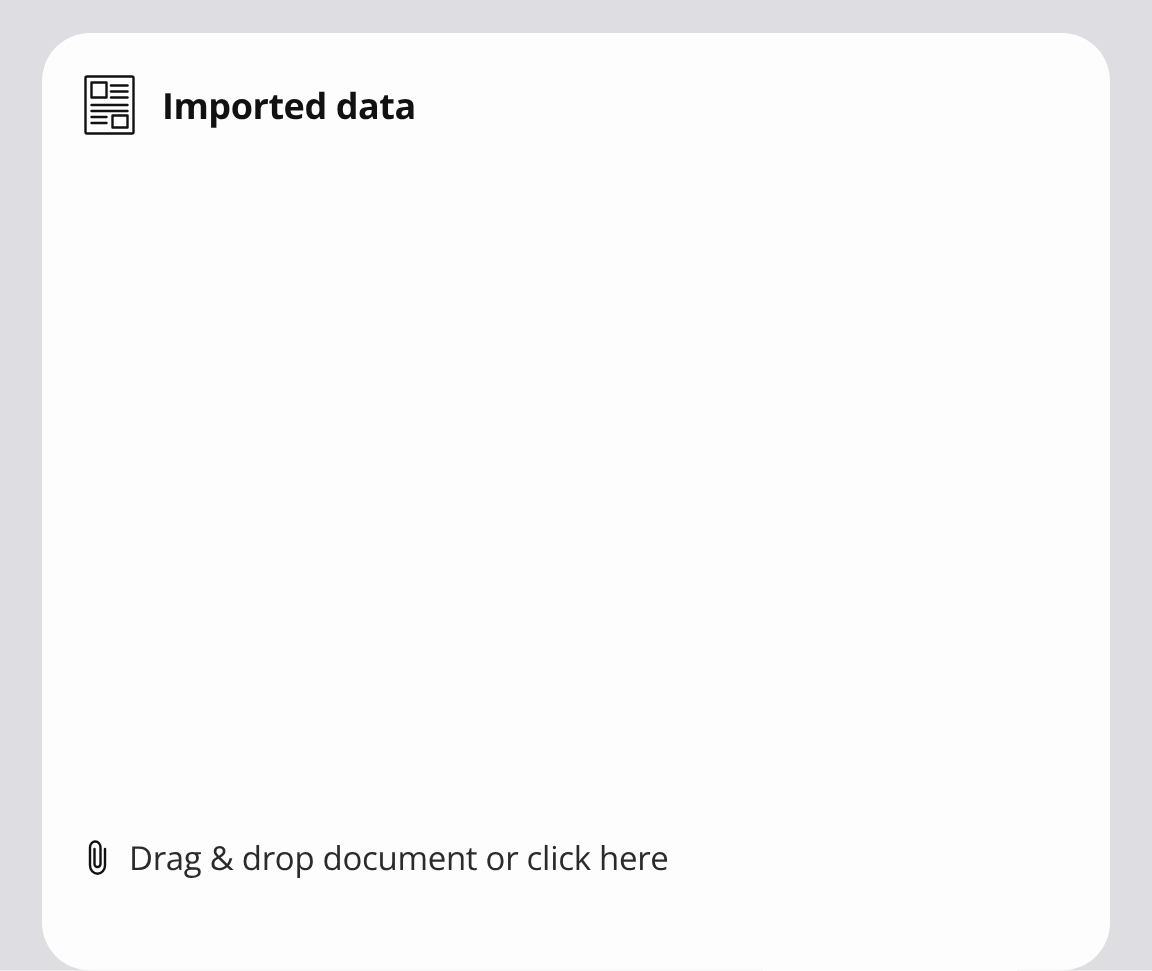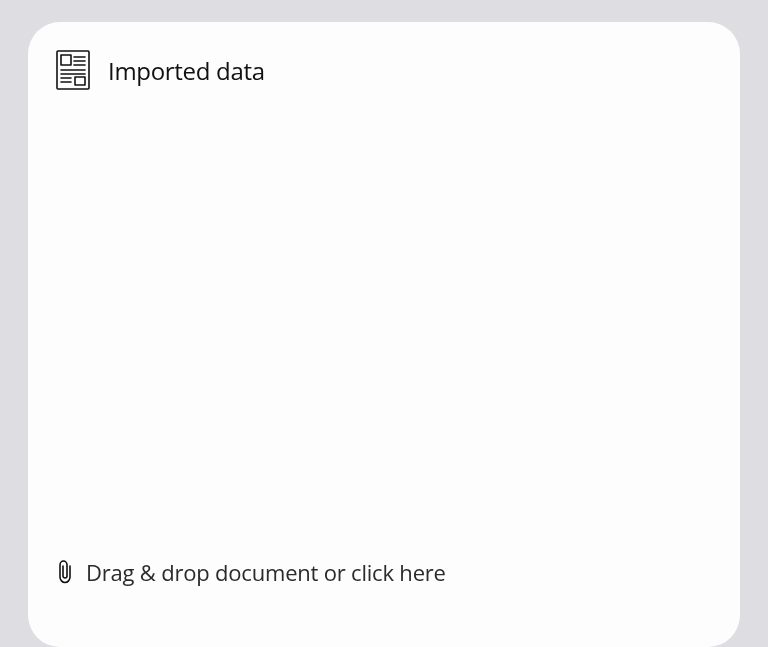--- a/index.html
+++ b/index.html
@@ -29,21 +29,21 @@
     .header {
       display: flex;
       align-items: center;
       gap: 18px;
     }
     .doc-icon svg {
       display: block;
     }
     .title {
       font-size: 24px;
-      font-weight: 400;
+      font-weight: 700;
       color: #111;
       letter-spacing: -0.3px;
     }
     .spacer {
       flex: 1;
     }
     .dropzone {
       display: flex;
       align-items: center;
       gap: 12px;

